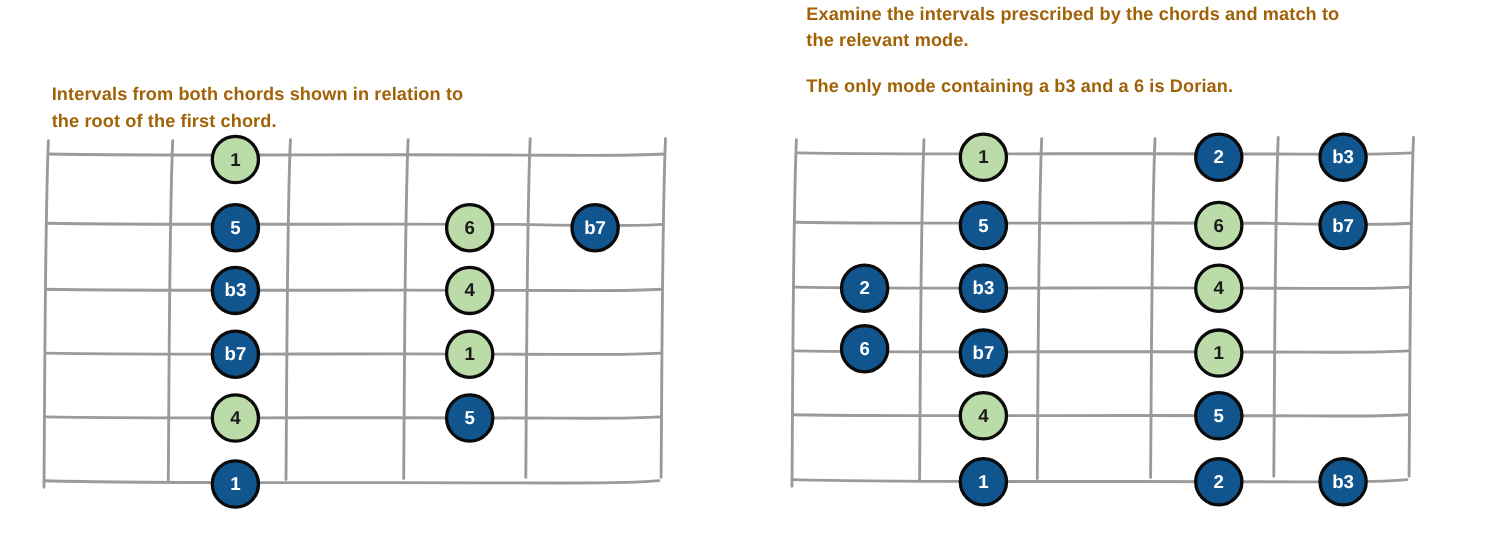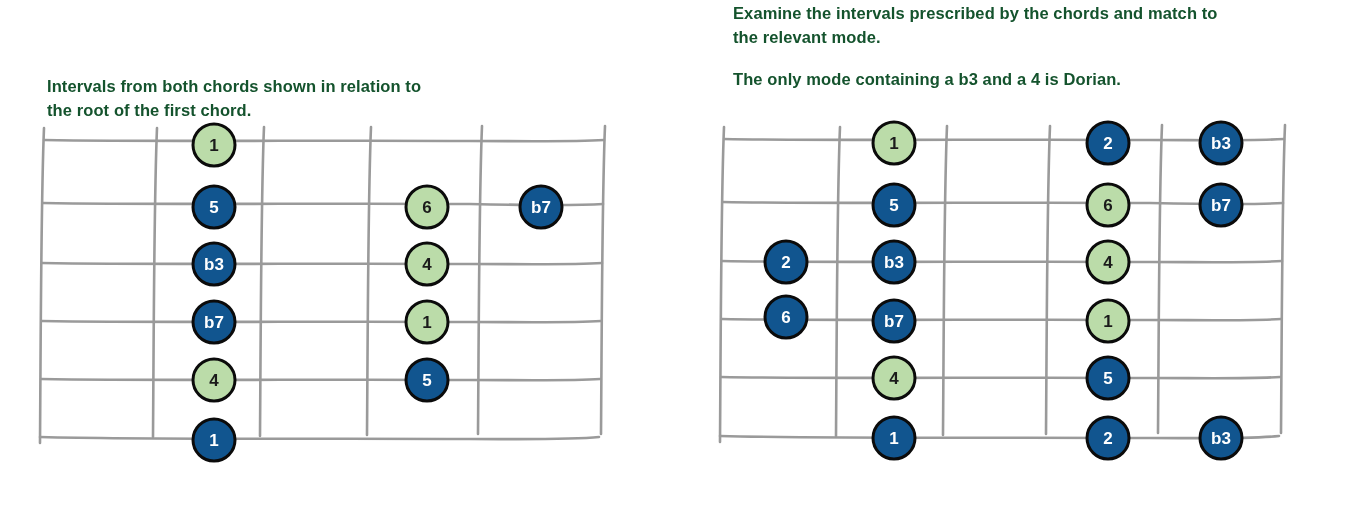--- a/index.html
+++ b/index.html
@@ -9,21 +9,21 @@
     font-family:"Liberation Sans", sans-serif;
     overflow:hidden;
     position:relative;
   }
   .page{position:relative;width:1360px;height:509px;}
 
   .caption{
     position:absolute;
     font-size:16.5px;
     font-weight:700;
-    color:#14532d;
+    color:#a16207;
     line-height:1.45;
     letter-spacing:0.1px;
     white-space:pre-line;
   }
   #caption-left{left:47px;top:32px;width:470px;margin-top:43px;}
   #caption-right-1{left:733px;top:2px;width:520px;}
   #caption-right-2{left:733px;top:68px;width:520px;}
 
   .fretboard{position:absolute;top:0;left:0;width:1360px;height:509px;pointer-events:none;}
   .fretboard svg{display:block;}
@@ -93,21 +93,21 @@
       </g>
     </svg>
   </div>
 
   <div class="caption" id="caption-left">Intervals from both chords shown in relation to
 the root of the first chord.</div>
 
   <div class="caption" id="caption-right-1">Examine the intervals prescribed by the chords and match to
 the relevant mode.</div>
 
-  <div class="caption" id="caption-right-2">The only mode containing a b3 and a 4 is Dorian.</div>
+  <div class="caption" id="caption-right-2">The only mode containing a b3 and a 6 is Dorian.</div>
 
   <div id="marker-layer">
       <div class="marker green" style="left: 214px; top: 145px;">
         <span class="lbl">1</span>
       </div>
       <div class="marker blue" style="left: 214px; top: 207px;">
         <span class="lbl">5</span>
       </div>
       <div class="marker blue" style="left: 214px; top: 264px;">
         <span class="lbl">b3</span>

